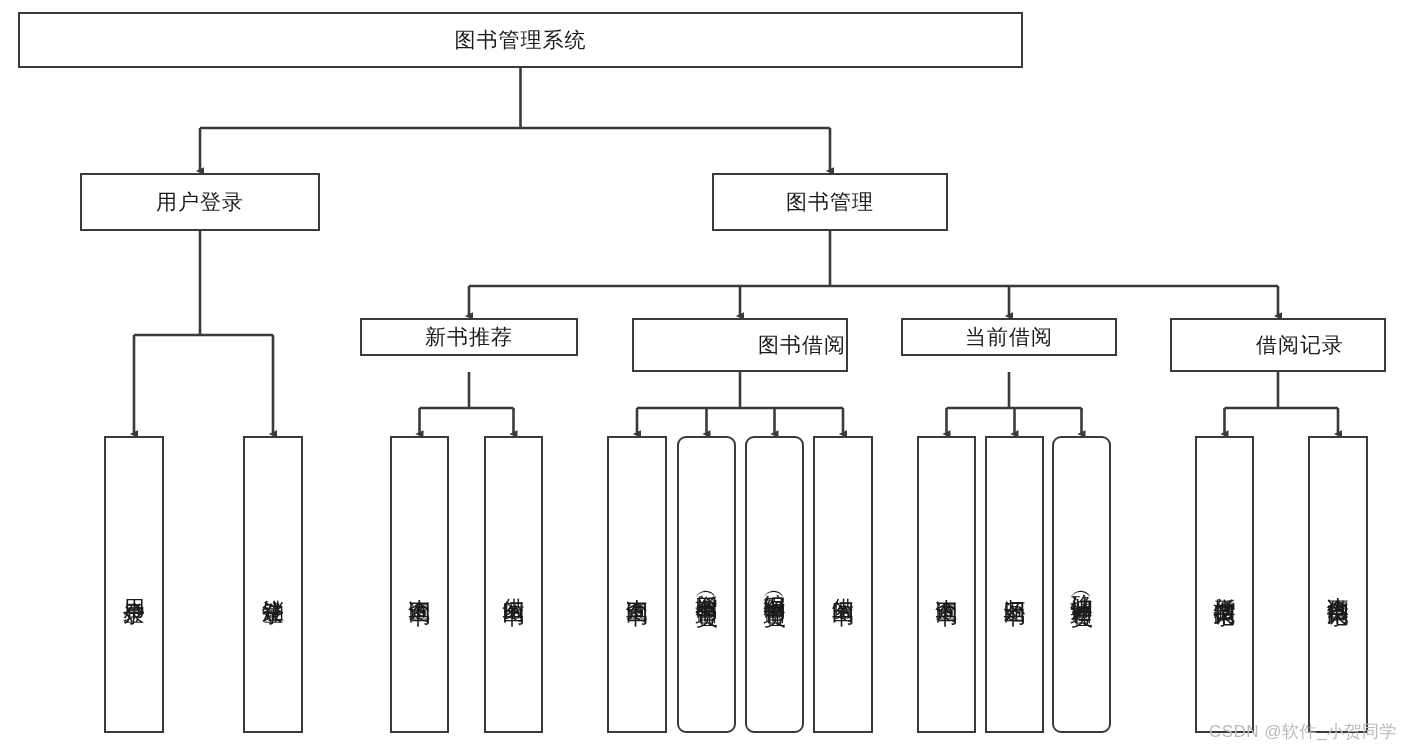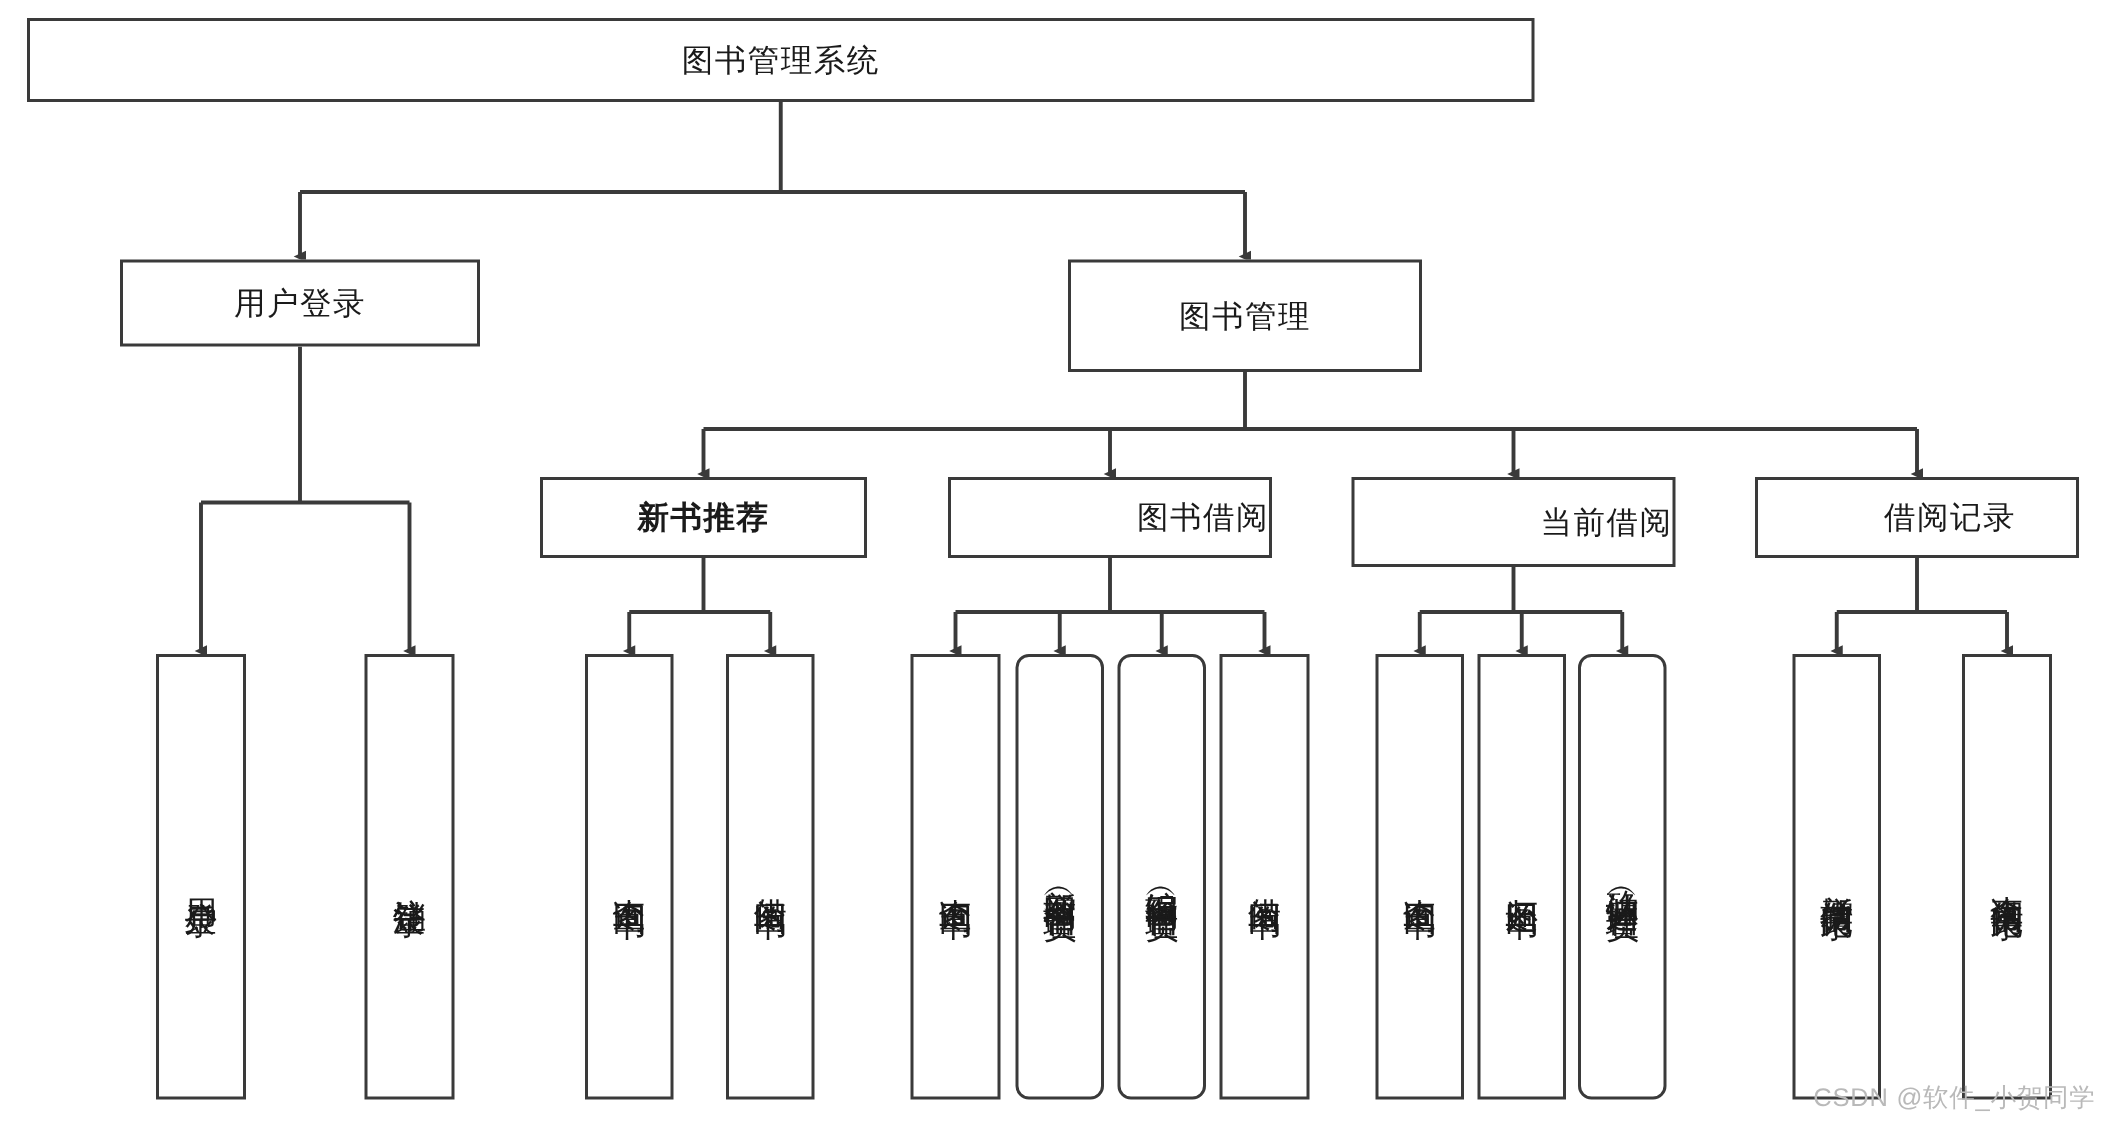--- a/index.html
+++ b/index.html
@@ -113,31 +113,31 @@
       </g>
   </svg>
 
   <div class="node h" style="left: 18px; top: 12px; width: 1005px; height: 56px;">
     <span class="lbl">图书管理系统</span>
   </div>
 
   <div class="node h" style="left: 80px; top: 173px; width: 240px; height: 58px;">
     <span class="lbl">用户登录</span>
   </div>
-  <div class="node h" style="left: 712px; top: 173px; width: 236px; height: 75px;">
+  <div class="node h" style="left: 712px; top: 173px; width: 236px; height: 58px;">
     <span class="lbl">图书管理</span>
   </div>
 
-  <div class="node h" style="left: 360px; top: 318px; width: 218px; height: 54px; font-weight: bold;">
+  <div class="node h" style="left: 360px; top: 318px; width: 218px; height: 38px;">
     <span class="lbl">新书推荐</span>
   </div>
   <div class="node h" style="left: 632px; top: 318px; width: 216px; height: 54px; justify-content: flex-end;">
     <span class="lbl">图书借阅</span>
   </div>
-  <div class="node h" style="left: 901px; top: 318px; width: 216px; height: 60px; justify-content: flex-end;">
+  <div class="node h" style="left: 901px; top: 318px; width: 216px; height: 38px;">
     <span class="lbl">当前借阅</span>
   </div>
   <div class="node h" style="left: 1170px; top: 318px; width: 216px; height: 54px; padding-left: 44px;">
     <span class="lbl">借阅记录</span>
   </div>
 
   <div class="node v" style="left: 104px; top: 436px; width: 60px; height: 297px;">
     <span class="lbl">用户登录</span>
   </div>
   <div class="node v" style="left: 243px; top: 436px; width: 60px; height: 297px;">

